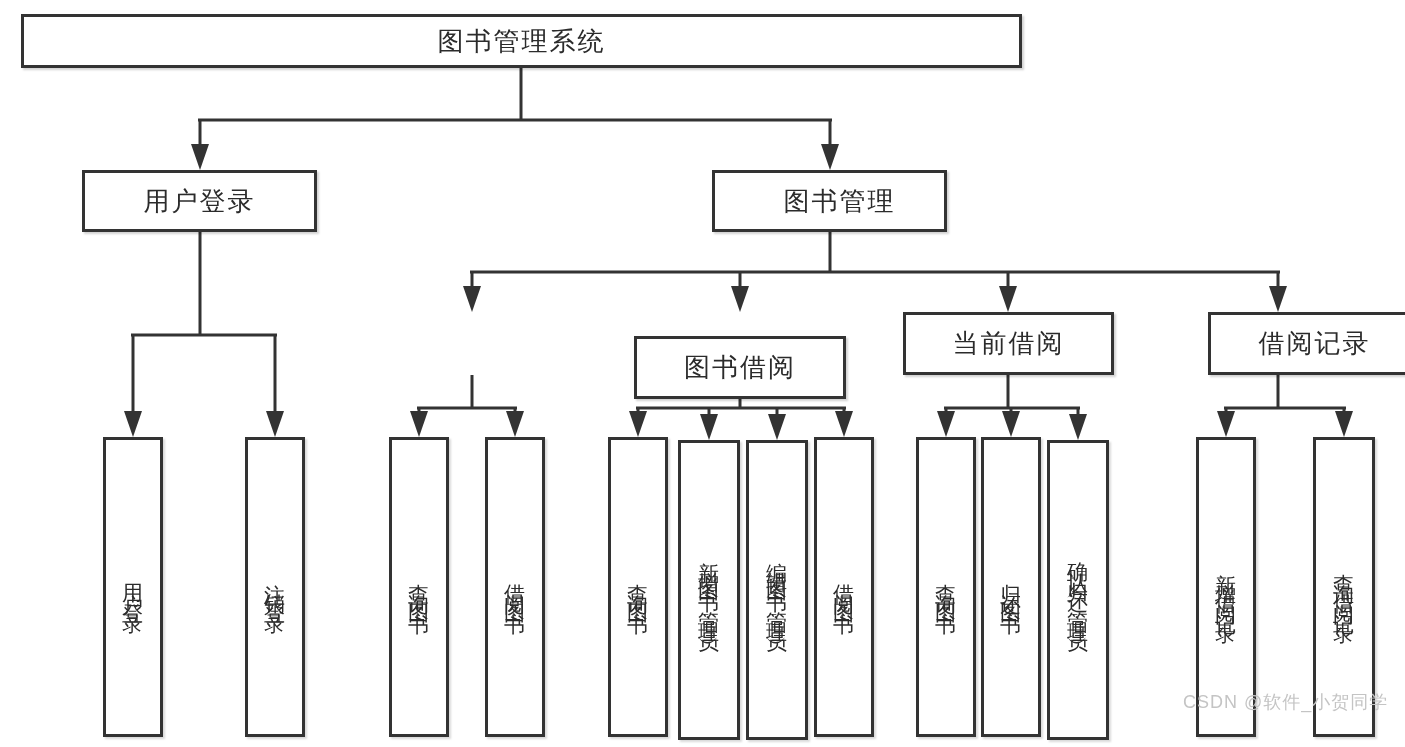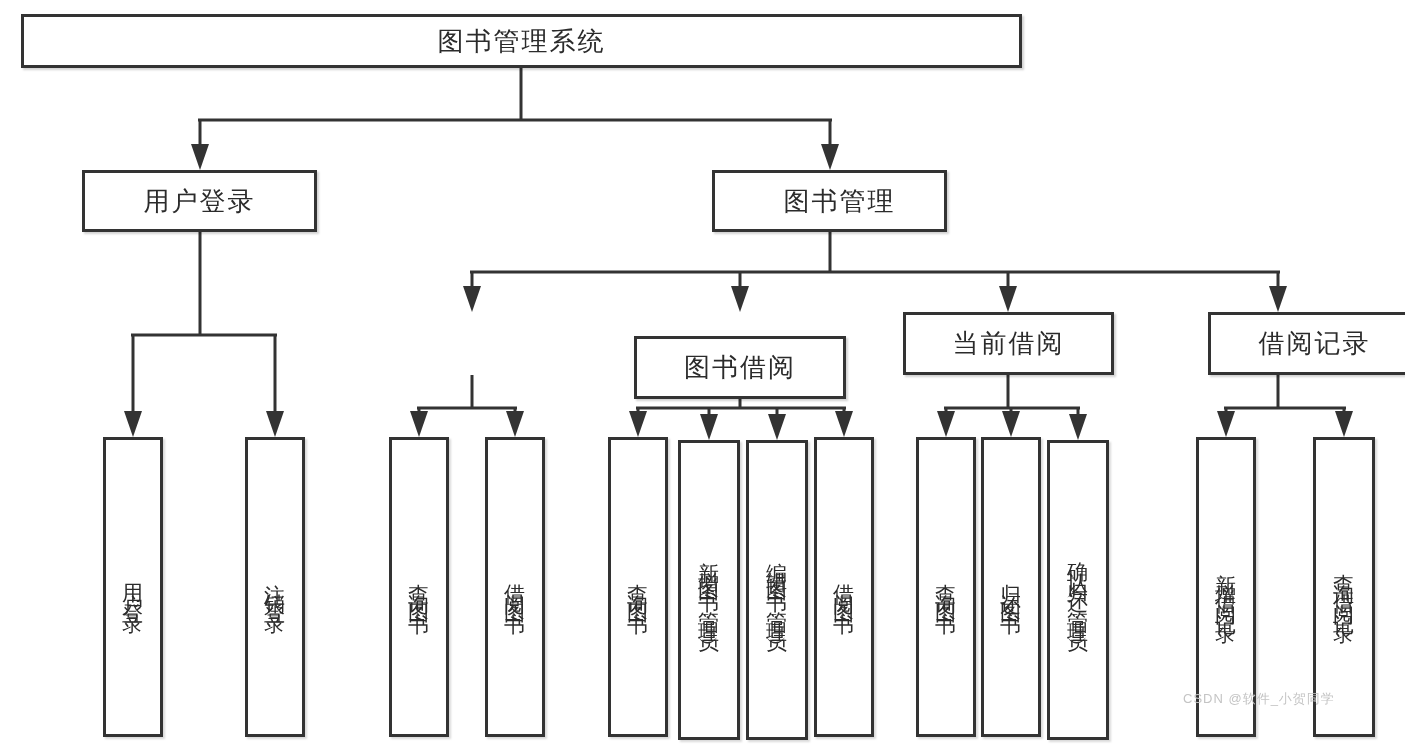--- a/index.html
+++ b/index.html
@@ -41,21 +41,21 @@
   }
   .vlabel{
     writing-mode:vertical-rl;
     text-orientation:mixed;
     font-size:21px;letter-spacing:10px;line-height:1.1;
     color:var(--text);
     white-space:nowrap;
   }
   #watermark{
     position:absolute;left:1183px;top:690px;
-    font-size:13px;letter-spacing:1px;
+    font-size:18px;letter-spacing:1px;
     color:#c4c4c4;
     z-index:5;
     white-space:nowrap;
   }
 </style>
 </head>
 <body>
 
 <div id="canvas">
 

